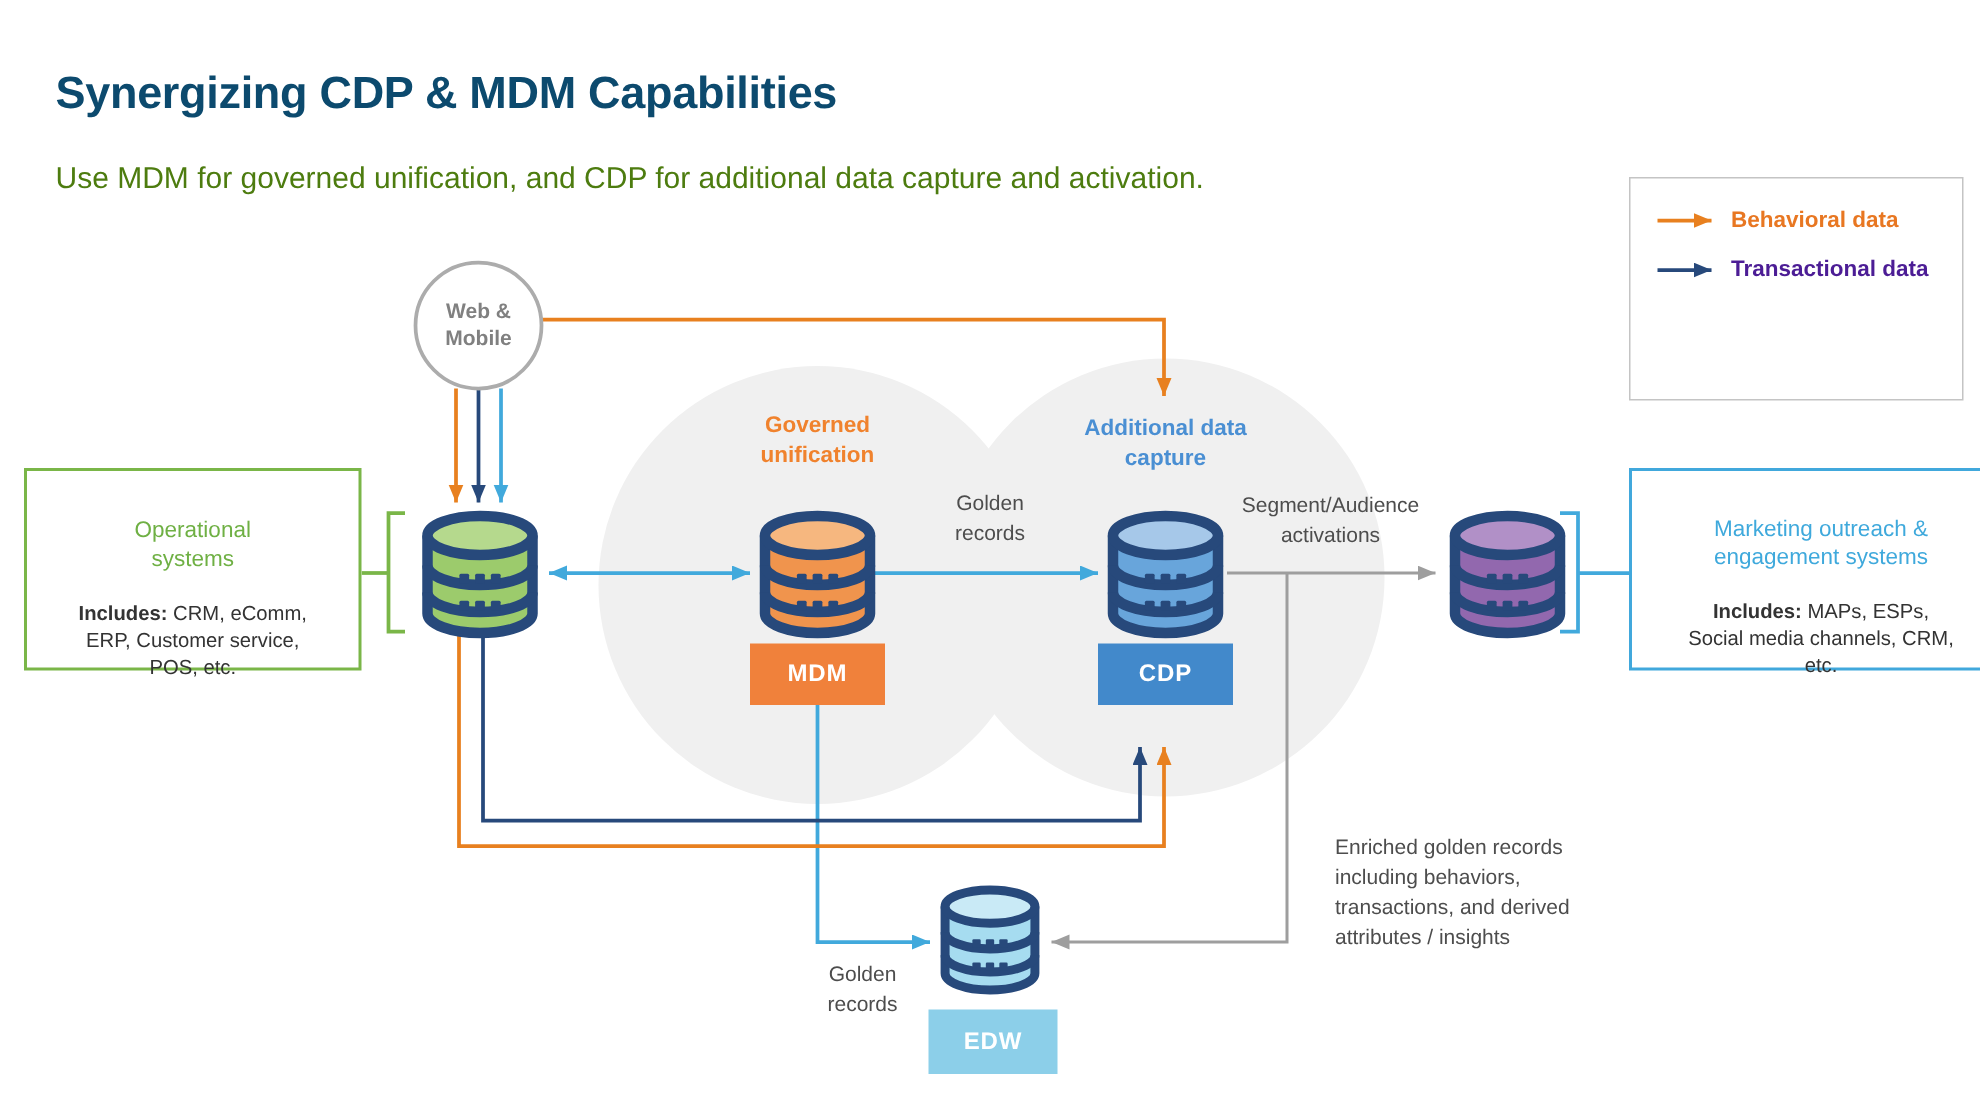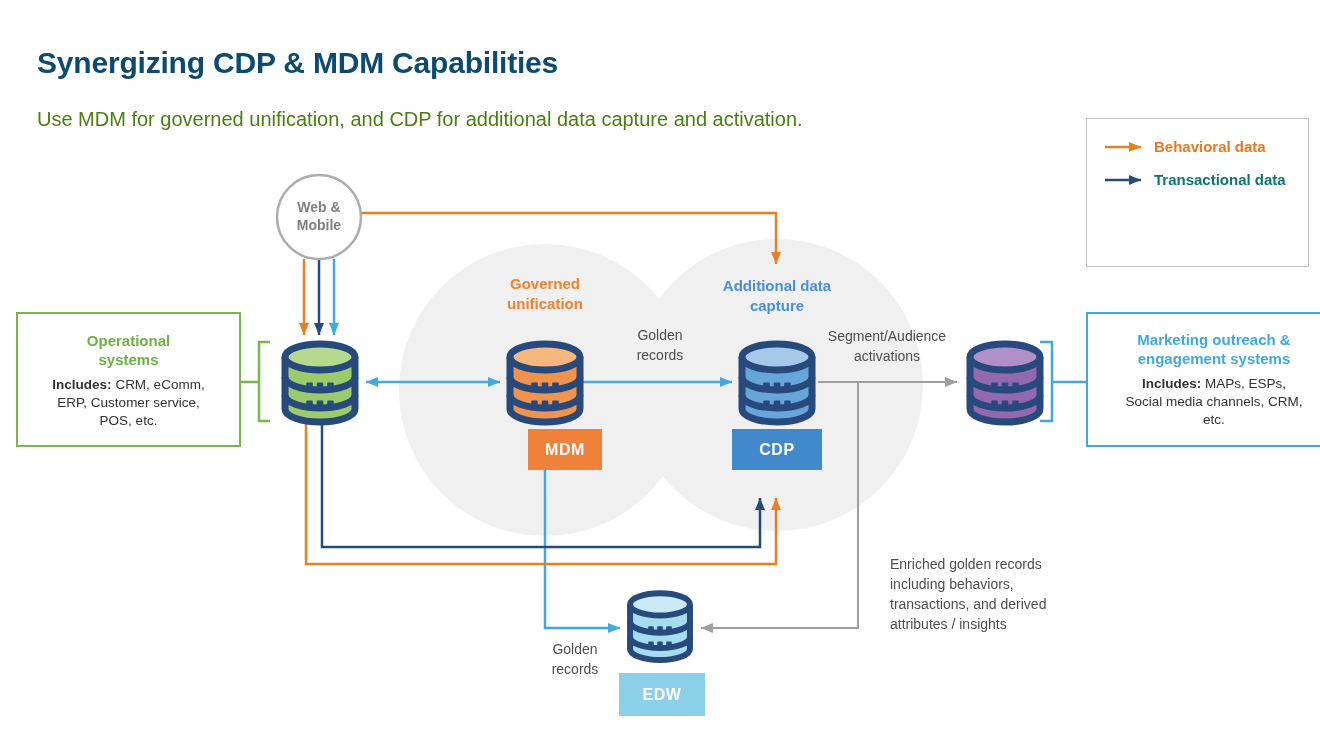--- a/index.html
+++ b/index.html
@@ -10,50 +10,50 @@
 
   .page-title { left:37px; top:46px; font-size:30px; font-weight:bold; color:#0c4a6e; letter-spacing:-0.2px; }
   .page-subtitle { left:37px; top:108px; font-size:20px; color:#4d7c0f; }
 
   
   .legend { left:1086px; top:118px; width:223px; height:149px; border:1px solid #C4C4C4; background:#fff; padding:19px 0 0 17px; }
   .legend-row { display:flex; align-items:center; margin-bottom:15px; }
   .legend-label { margin-left:11px; font-size:15px; font-weight:bold; line-height:1.2; width:158px; }
   .legend-label.c-lb { color:#3FA9DC; }
   .legend-label.c-or { color:#E87722; }
-  .legend-label.c-nv { color:#0f766e; }
+  .legend-label.c-nv { color:#4c1d95; }
 
   
   .diagram-svg { left:0; top:0; z-index:1; }
 
   
   .info-box { background:#fff; text-align:center; z-index:2; }
   .op-box { left:16px; top:312px; width:225px; height:135px; border:2px solid #7AB648; padding-top:14px; }
   .mk-box { left:1086px; top:312px; width:256px; height:135px; border:2px solid #41A8DC; padding-top:13px; }
-  .box-title { font-size:15px; font-weight:bold; line-height:1.25; margin:4px auto; }
+  .box-title { font-size:15px; font-weight:normal; line-height:1.25; margin:17px auto; }
   .op-box .box-title { color:#6FB044; width:120px; }
   .mk-box .box-title { color:#3FA9DC; width:196px; }
   .box-body { font-size:13.5px; color:#333; line-height:1.35; margin-top:6px; padding:0 34px; }
 
   
   .caption { text-align:center; font-size:15px; font-weight:bold; line-height:1.3; z-index:2; }
   .cap-mdm { left:480px; top:274px; width:130px; color:#F0822D; }
   .cap-cdp { left:712px; top:276px; width:130px; color:#4A8FD3; }
 
   
   .flow-label { font-size:14px; color:#4D4D4D; line-height:1.42; z-index:2; }
   .fl-center { text-align:center; }
   .fl-golden-top { left:623px; top:326px; width:74px; }
   .fl-segment { left:812px; top:327px; width:150px; }
   .fl-golden-bottom { left:538px; top:640px; width:74px; }
   .fl-enriched { left:890px; top:555px; width:178px; }
 
   
   .badge { color:#fff; font-weight:bold; font-size:16px; letter-spacing:0.6px; display:flex; align-items:center; justify-content:center; z-index:2; }
-  .badge-mdm { left:500px; top:429px; width:74px; height:41px; background:#F0813B;margin-left:28px; }
+  .badge-mdm { left:500px; top:429px; width:90px; height:41px; background:#F0813B; }
   .badge-cdp { left:732px; top:429px; width:90px; height:41px; background:#4289CB; }
   .badge-edw { left:619px; top:673px; width:86px; height:43px; background:#8CCFE9; }
 
   .web-mobile-label { left:289px; top:198px; width:60px; text-align:center; font-size:14px; font-weight:bold; color:#808080; line-height:1.3; z-index:2; }
 
   .db-icon { z-index:2; }
   .db-green  { left:278px; top:339px; --f:#9CCB6C; --t:#B5D98D; }
   .db-orange { left:503px; top:339px; --f:#F0944D; --t:#F6B77F; }
   .db-blue   { left:735px; top:339px; --f:#68A5DB; --t:#A6C8E9; }
   .db-purple { left:963px; top:339px; --f:#9268AE; --t:#B190C7; }

